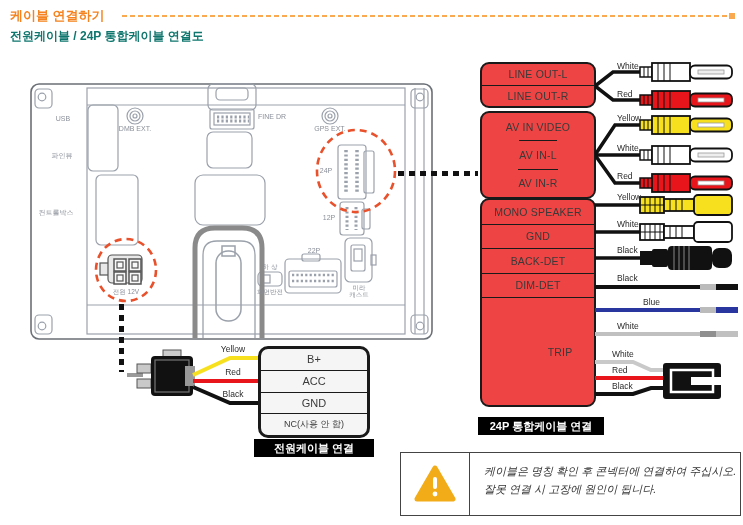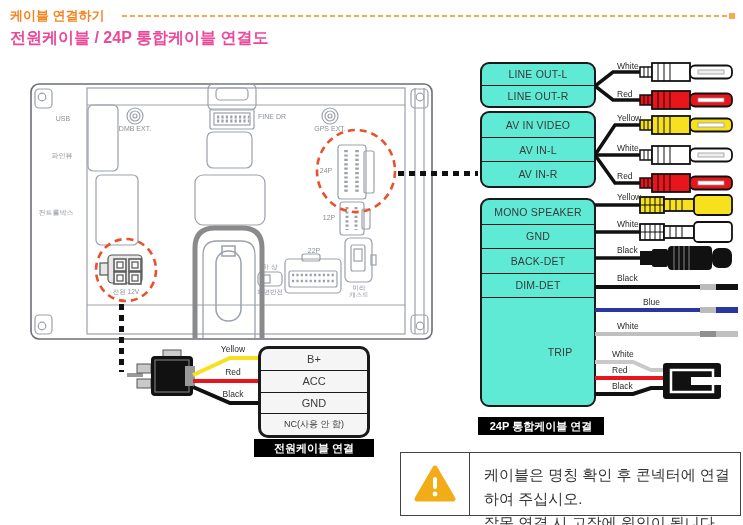--- a/index.html
+++ b/index.html
@@ -3,51 +3,51 @@
 <meta charset="utf-8">
 <style>
   html,body{margin:0;padding:0;background:#fff;}
   #canvas{position:relative;width:743px;height:525px;background:#fff;overflow:hidden;
           font-family:"Liberation Sans",sans-serif;}
   
   .hdr-title{position:absolute;left:10px;top:7px;font-size:13px;font-weight:bold;color:#f5831f;}
   .hdr-dash{position:absolute;left:122px;top:15px;width:606px;height:2px;
             background:repeating-linear-gradient(90deg,#f9a94f 0 5px,transparent 5px 8px);}
   .hdr-dot{position:absolute;left:729px;top:13px;width:6px;height:6px;background:#f9a94f;}
-  .subtitle{position:absolute;left:10px;top:28px;font-size:16px;font-weight:bold;color:#ec4899;}
+  .subtitle{position:absolute;left:10px;top:28px;font-size:12px;font-weight:bold;color:#0f766e;}
   
   .device{position:absolute;left:30px;top:83px;width:403px;height:257px;}
   .dev-label{position:absolute;font-size:7px;color:#8a8f99;text-align:center;line-height:1.15;}
   
   .dashV{position:absolute;left:119px;top:304px;width:5px;height:68px;
          background:repeating-linear-gradient(180deg,#111 0 6px,transparent 6px 11px);}
   .dashH{position:absolute;left:398px;top:171px;width:80px;height:5px;
          background:repeating-linear-gradient(90deg,#111 0 6px,transparent 6px 11px);}
   
   .grp{position:absolute;left:480px;width:116px;border:2.5px solid #1a1a1a;border-radius:9px;
-       background:#5eead4;box-sizing:border-box;display:flex;flex-direction:column;}
+       background:#ef4444;box-sizing:border-box;display:flex;flex-direction:column;}
   .grp .row{flex:1;display:flex;align-items:center;justify-content:center;
             font-size:10.5px;color:#3a3a3a;letter-spacing:.2px;}
   .grp .row + .row{border-top:1.5px solid #1a1a1a;}
   .grp .row.fixed{flex:0 0 23.5px;}
   .grp .row.grow{flex:1;padding-left:44px;}
   .blackbox{position:absolute;background:#000;color:#fff;font-size:11px;font-weight:bold;
             display:flex;align-items:center;justify-content:center;}
   .wlabel{position:absolute;font-size:8.5px;color:#2b2b2b;}
   
   .ptable{position:absolute;left:258px;top:346px;width:112px;height:92px;border:3px solid #1a1a1a;
           border-radius:10px;background:#f5f5f5;box-sizing:border-box;display:flex;flex-direction:column;}
   .ptable .row{flex:1;display:flex;align-items:center;justify-content:center;font-size:11px;color:#3a3a3a;}
   .ptable .row + .row{border-top:1.5px solid #1a1a1a;}
   .ptable .row.small{font-size:9px;}
   
   .warn{position:absolute;left:400px;top:452px;width:341px;height:64px;border:1.5px solid #444;
         box-sizing:border-box;display:flex;}
   .warn-icon{flex:0 0 68px;border-right:1.5px solid #444;display:flex;align-items:center;justify-content:center;}
-  .warn-text{flex:1;padding:10px 0 0 14px;font-size:15px;color:#333;line-height:1.6;}
+  .warn-text{flex:1;padding:10px 0 0 14px;font-size:11px;color:#333;line-height:1.6;font-style:italic;}
   svg{display:block;}
 </style>
 </head>
 <body>
 
 <div id="canvas">
 
   <div class="hdr-title">케이블 연결하기</div>
   <div class="hdr-dash"></div>
   <div class="hdr-dot"></div>
@@ -180,21 +180,21 @@
     <div class="dev-label" style="left:76px;top:205px;width:40px;font-size:6.5px;">전원 12V</div>
   </div>
 
   <div class="dashV"></div>
   <div class="dashH"></div>
 
   <div class="grp" style="top:62px;height:46px;">
     <div class="row">LINE OUT-L</div>
     <div class="row">LINE OUT-R</div>
   </div>
-  <div class="grp" style="top:111px;height:77px;">
+  <div class="grp" style="top:111px;height:88px;align-items:center;">
     <div class="row">AV IN VIDEO</div>
     <div class="row">AV IN-L</div>
     <div class="row">AV IN-R</div>
   </div>
   <div class="grp" style="top:198px;height:209px;">
     <div class="row fixed">MONO SPEAKER</div>
     <div class="row fixed">GND</div>
     <div class="row fixed">BACK-DET</div>
     <div class="row fixed">DIM-DET</div>
     <div class="row grow">TRIP</div>

